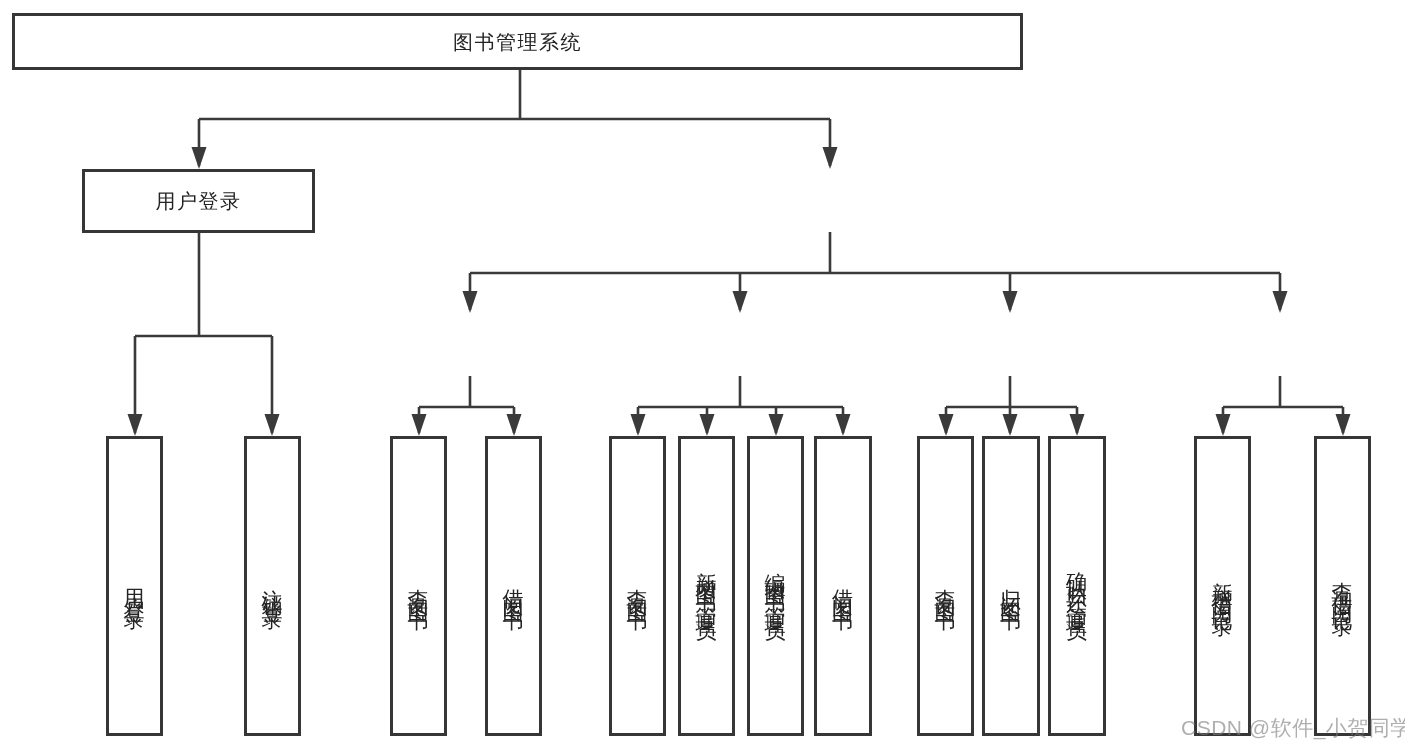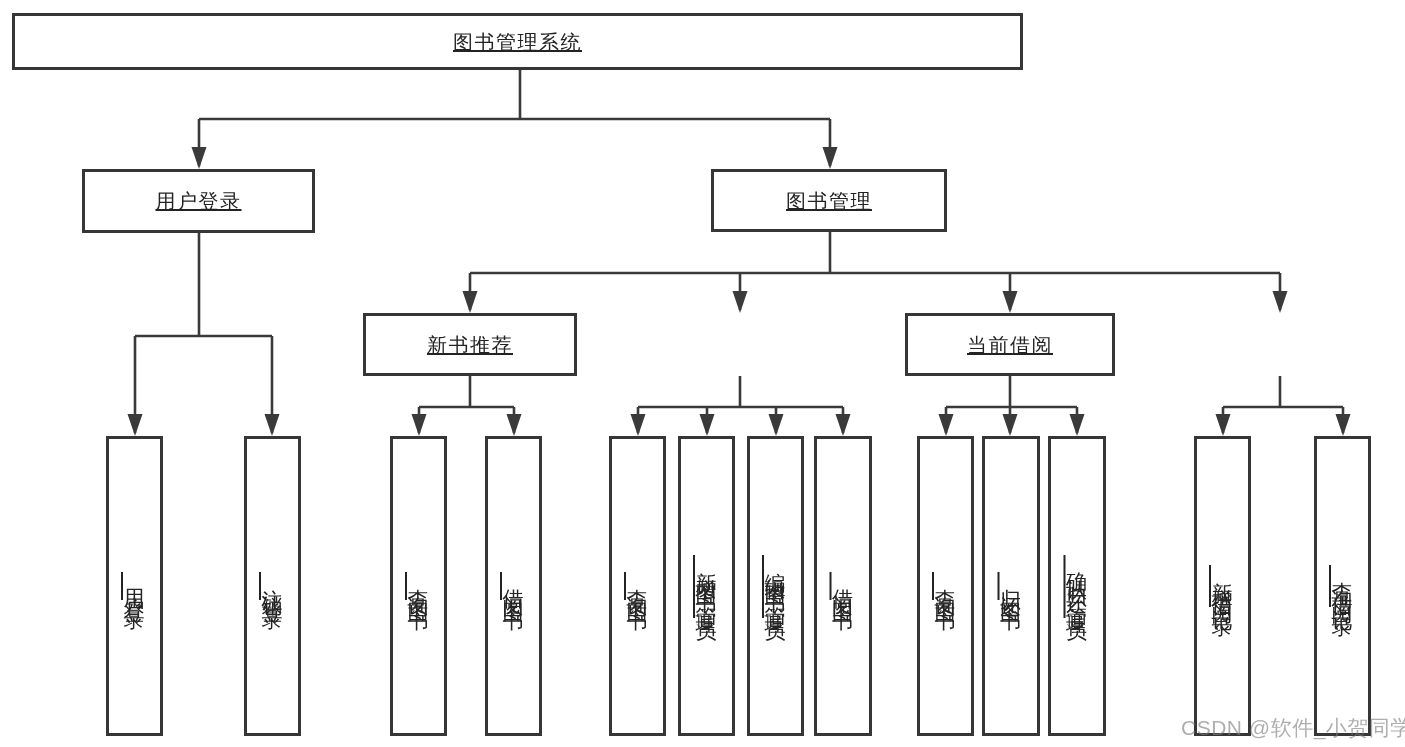--- a/index.html
+++ b/index.html
@@ -14,21 +14,20 @@
   .wire{fill:none;stroke:#3a3a3a;stroke-width:2.6;}
   .ah{fill:#3a3a3a;stroke:none;}
   .node{
     position:absolute;
     box-sizing:border-box;
     border:3px solid #363636;
     background:#ffffff;
     display:flex;align-items:center;justify-content:center;
     color:#232323;
     z-index:2;
-    text-decoration:underline;
   }
   .node.h{font-size:20px;letter-spacing:1.5px;line-height:1.2;white-space:nowrap;}
   .node.v span{
     writing-mode:vertical-rl;
     text-orientation:mixed;
     font-size:21px;
     letter-spacing:7px;
     line-height:1;
     color:#242424;
   }
@@ -83,30 +82,21 @@
     <polygon class="ah" points="1335.5,414 1350.5,414 1343,436"></polygon>
   </svg>
 
   <div class="node h" style="left:12px;top:13px;width:1011px;height:57px">
     <span>图书管理系统</span>
   </div>
 
   <div class="node h" style="left:82px;top:169px;width:233px;height:64px">
     <span>用户登录</span>
   </div>
-  <div class="node h" style="left:711px;top:169px;width:236px;height:63px">
-    <span>图书管理</span>
-  </div>
 
-  <div class="node h" style="left:363px;top:313px;width:214px;height:63px">
-    <span>新书推荐</span>
-  </div>
-  <div class="node h" style="left:905px;top:313px;width:210px;height:63px">
-    <span>当前借阅</span>
-  </div>
 
   <div class="node v" style="left:106px;top:436px;width:57px;height:300px">
     <span>用户登录</span>
   </div>
   <div class="node v" style="left:244px;top:436px;width:57px;height:300px">
     <span>注销登录</span>
   </div>
 
   <div class="node v" style="left:390px;top:436px;width:57px;height:300px">
     <span>查询图书</span>

